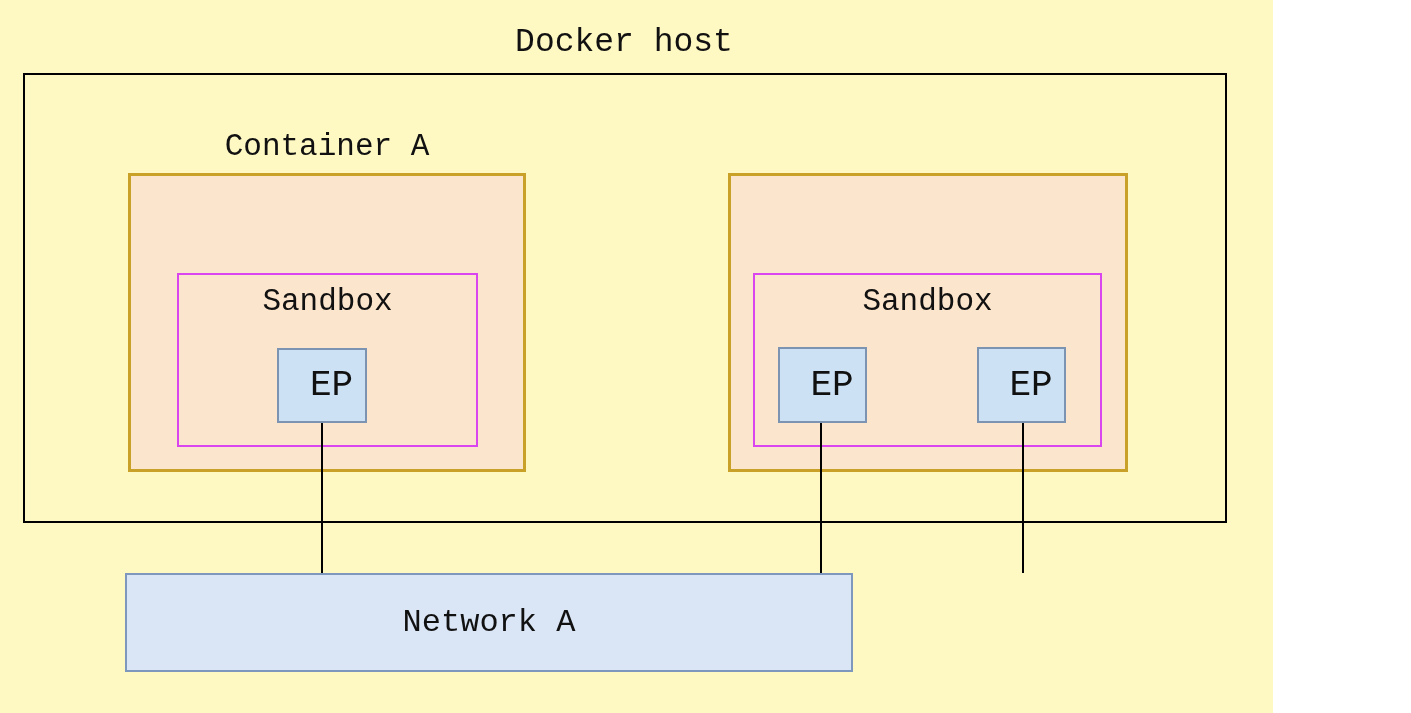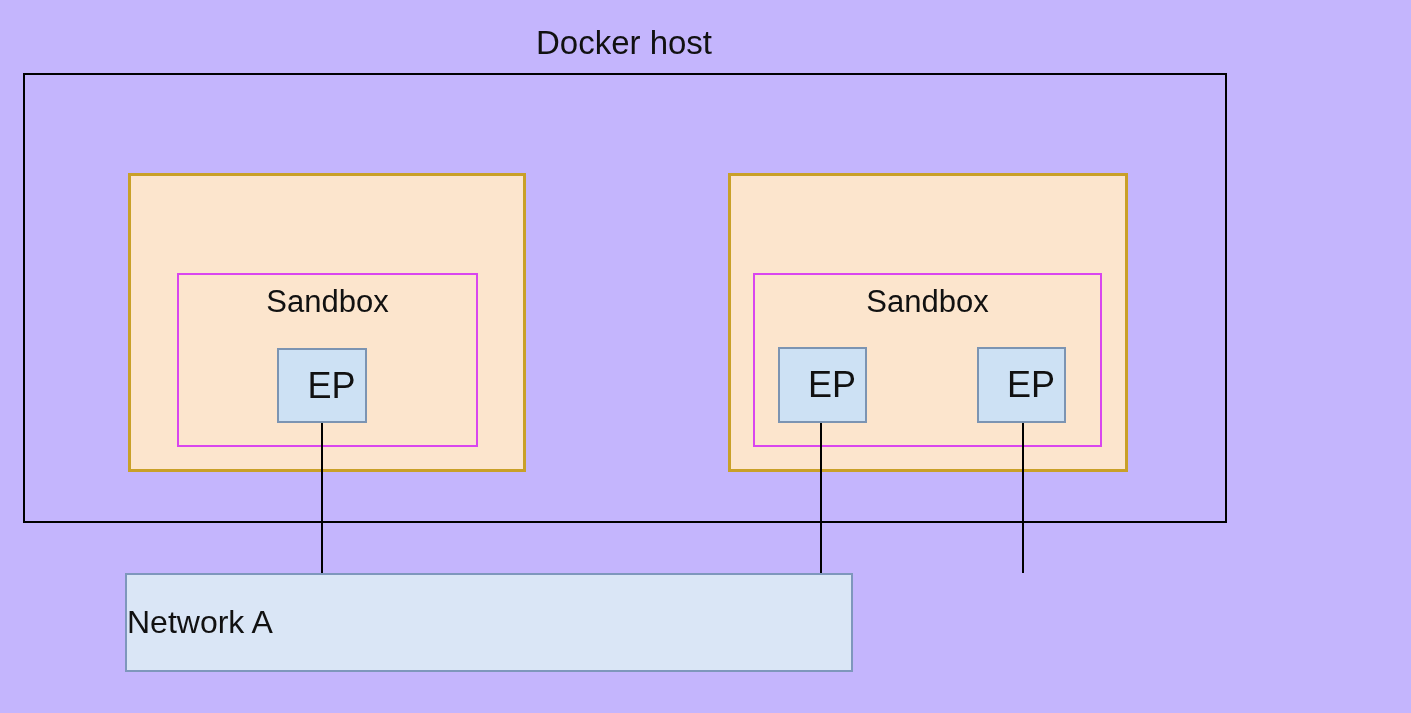--- a/index.html
+++ b/index.html
@@ -1,21 +1,21 @@
 <!DOCTYPE html>
 <html style="--container-fill: #FCE5CD; --container-border: #C9A028; --endpoint-fill: #CDE1F4; --endpoint-border: #7C94B2; --network-fill: #DAE6F6; --network-border: #7E97BC; --line-color: #000000; --host-border: #000000;"><head>
 <meta charset="utf-8">
 <style>
   html, body { margin: 0; padding: 0; background: #ffffff; }
   .canvas {
     position: relative;
-    width: 1411px;
+    width: 1273px;
     height: 713px;
-    background: #c4b5fd;
-    font-family: Liberation Sans, sans-serif;
+    background: #fef9c3;
+    font-family: Liberation Mono, monospace;
     color: #111111;
     overflow: hidden;
   }
   .abs { position: absolute; box-sizing: border-box; }
 
   .host-box {
     border: 2px solid #000000;
     background: transparent;
   }
   .host-label {
@@ -52,37 +52,38 @@
     align-items: center;
     justify-content: center;
     font-size: 36px;
     padding-left: 19px;
   }
   .network-box {
     background: var(--network-fill, #DAE6F6);
     border: 2px solid var(--network-border, #7E97BC);
     display: flex;
     align-items: center;
-    justify-content: flex-start;
+    justify-content: center;
     font-size: 32px;
   }
   .connector {
     width: 2px;
     background: var(--line-color, #000000);
   }
 </style>
 </head>
 <body>
 
 <div class="canvas">
 
   <div class="abs host-label" style="left:23px; top:24px; width:1202px;">Docker host</div>
 
   <div class="abs host-box" style="left:23px; top:73px; width:1204px; height:450px;"></div>
 
+  <div class="abs container-label" style="left:128px; top:129px; width:398px;">Container A</div>
 
   <div class="abs container-box" style="left:128px; top:173px; width:398px; height:299px;"></div>
 
   <div class="abs sandbox-box" style="left:177px; top:273px; width:301px; height:174px;">
     <span class="sandbox-label">Sandbox</span>
   </div>
 
   <div class="abs ep-box" style="left:277px; top:348px; width:90px; height:75px;">
     <span>EP</span>
   </div>

